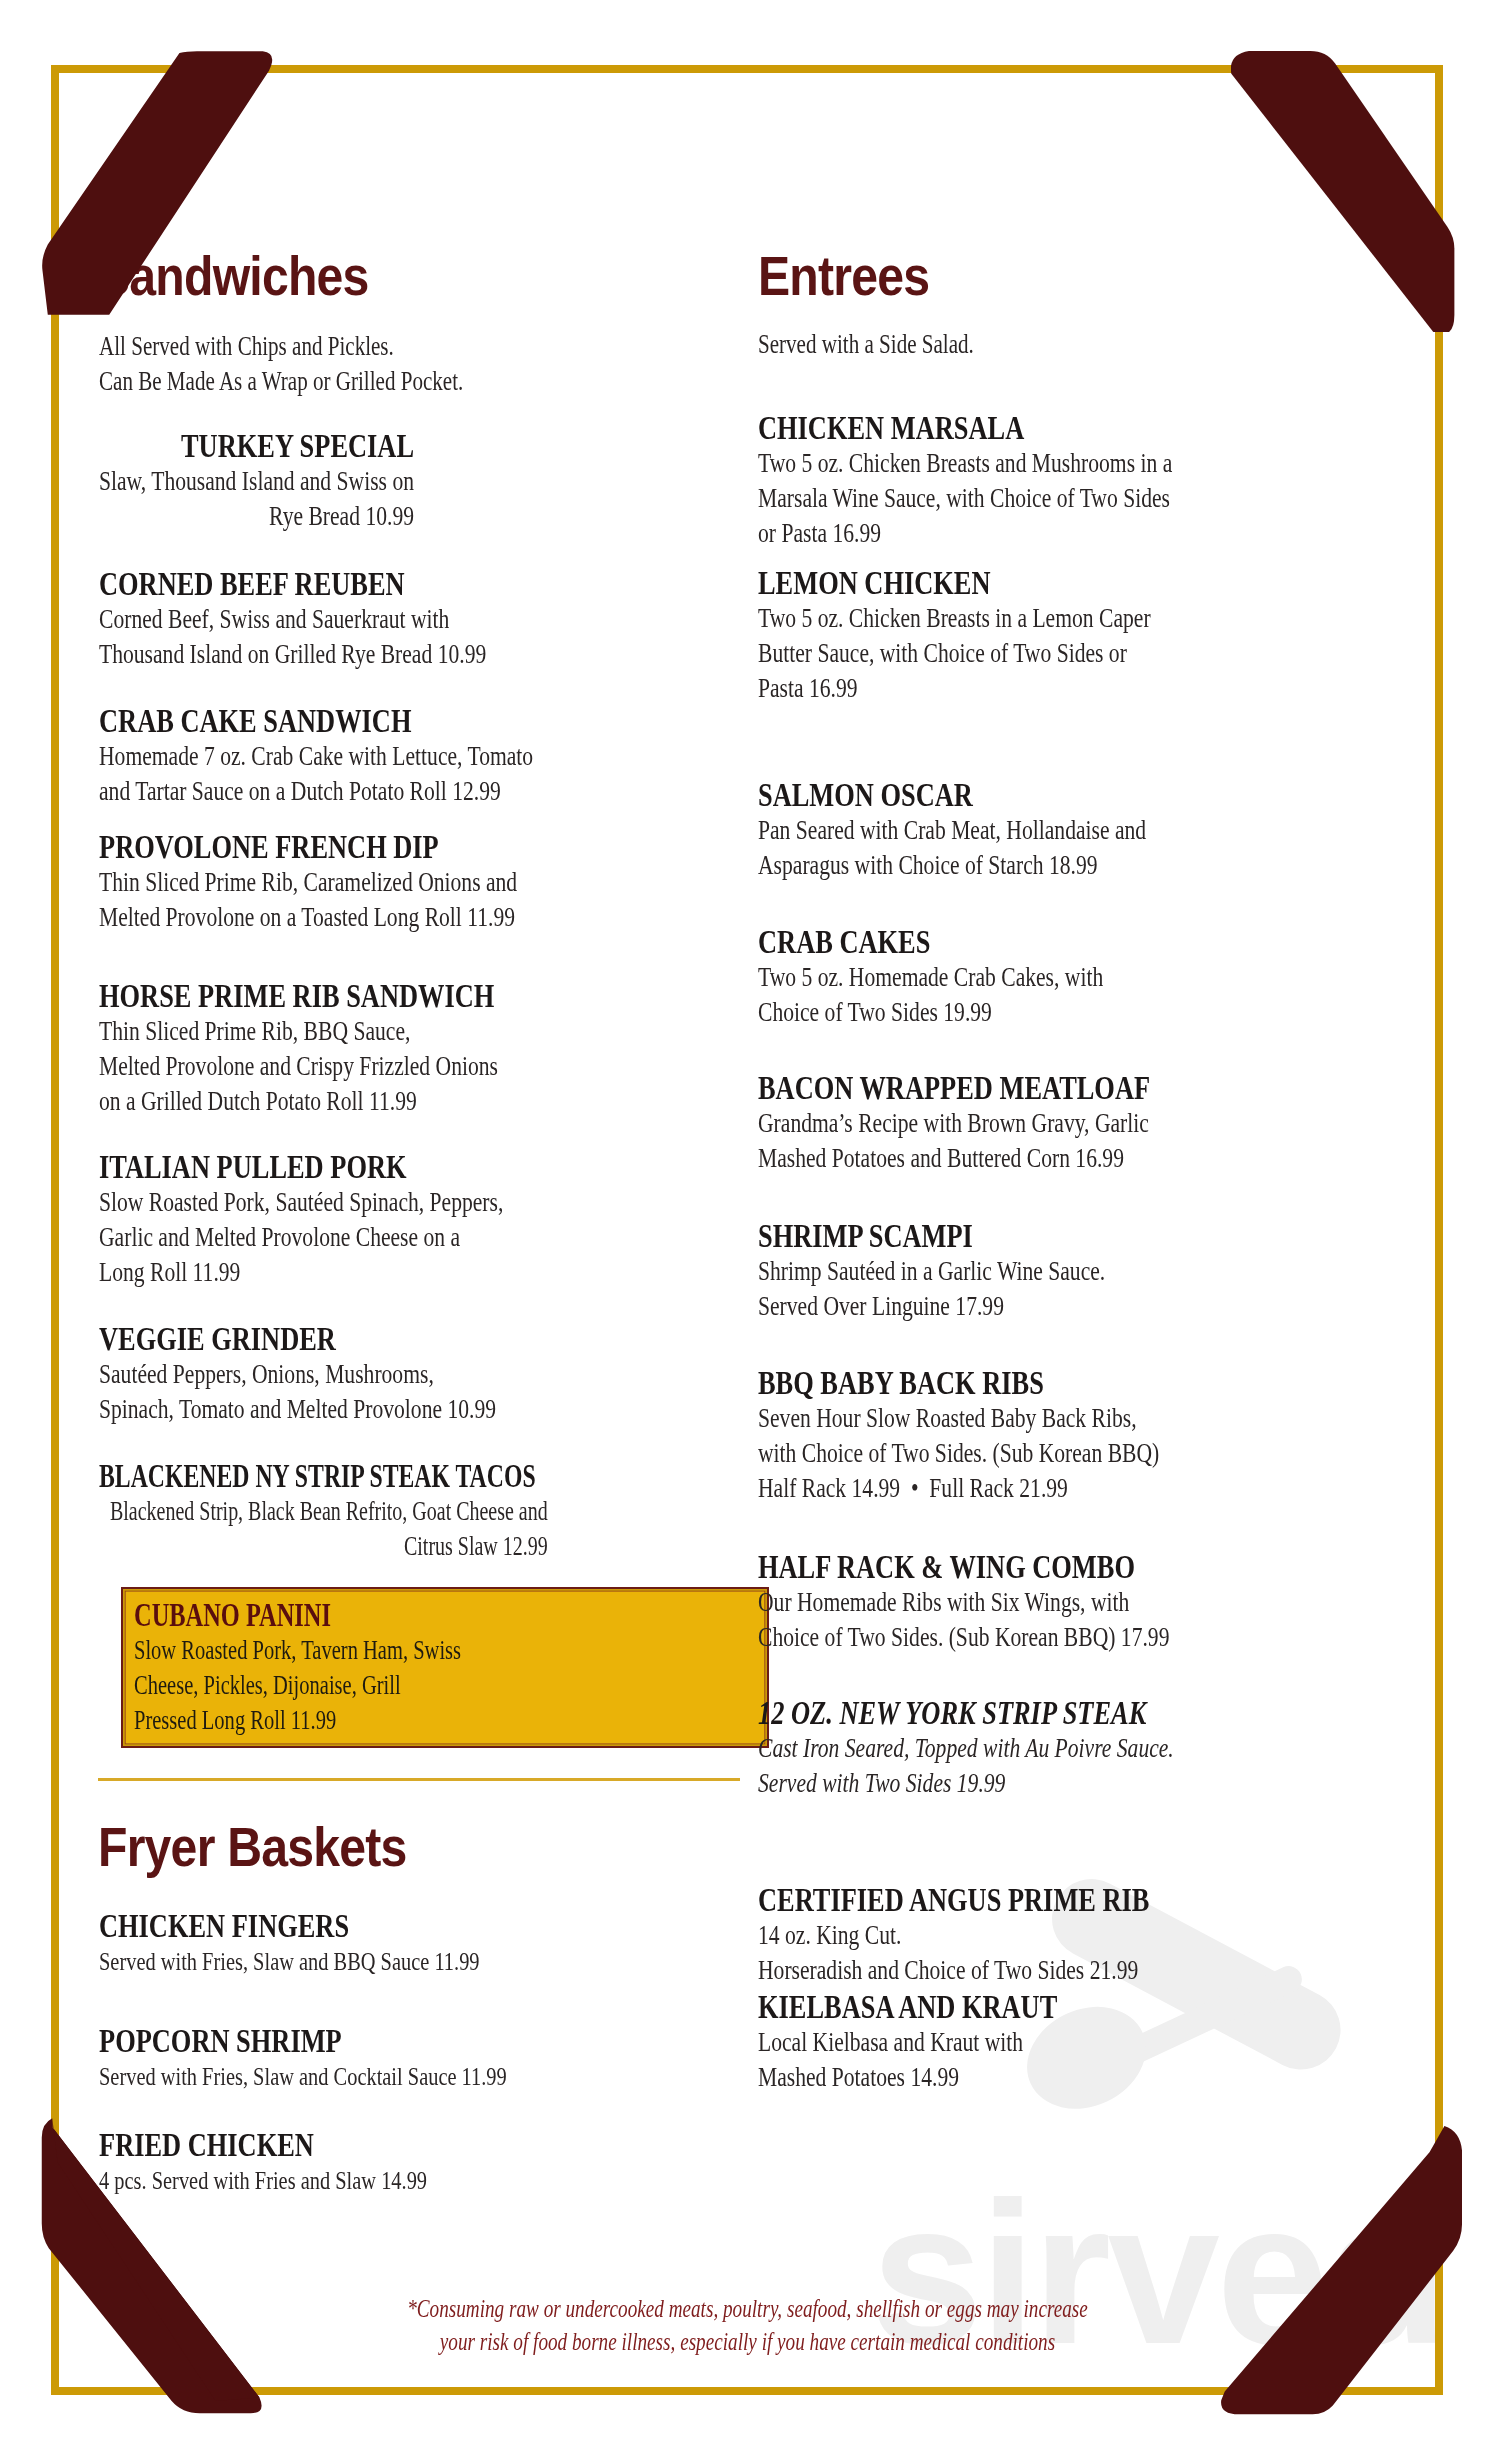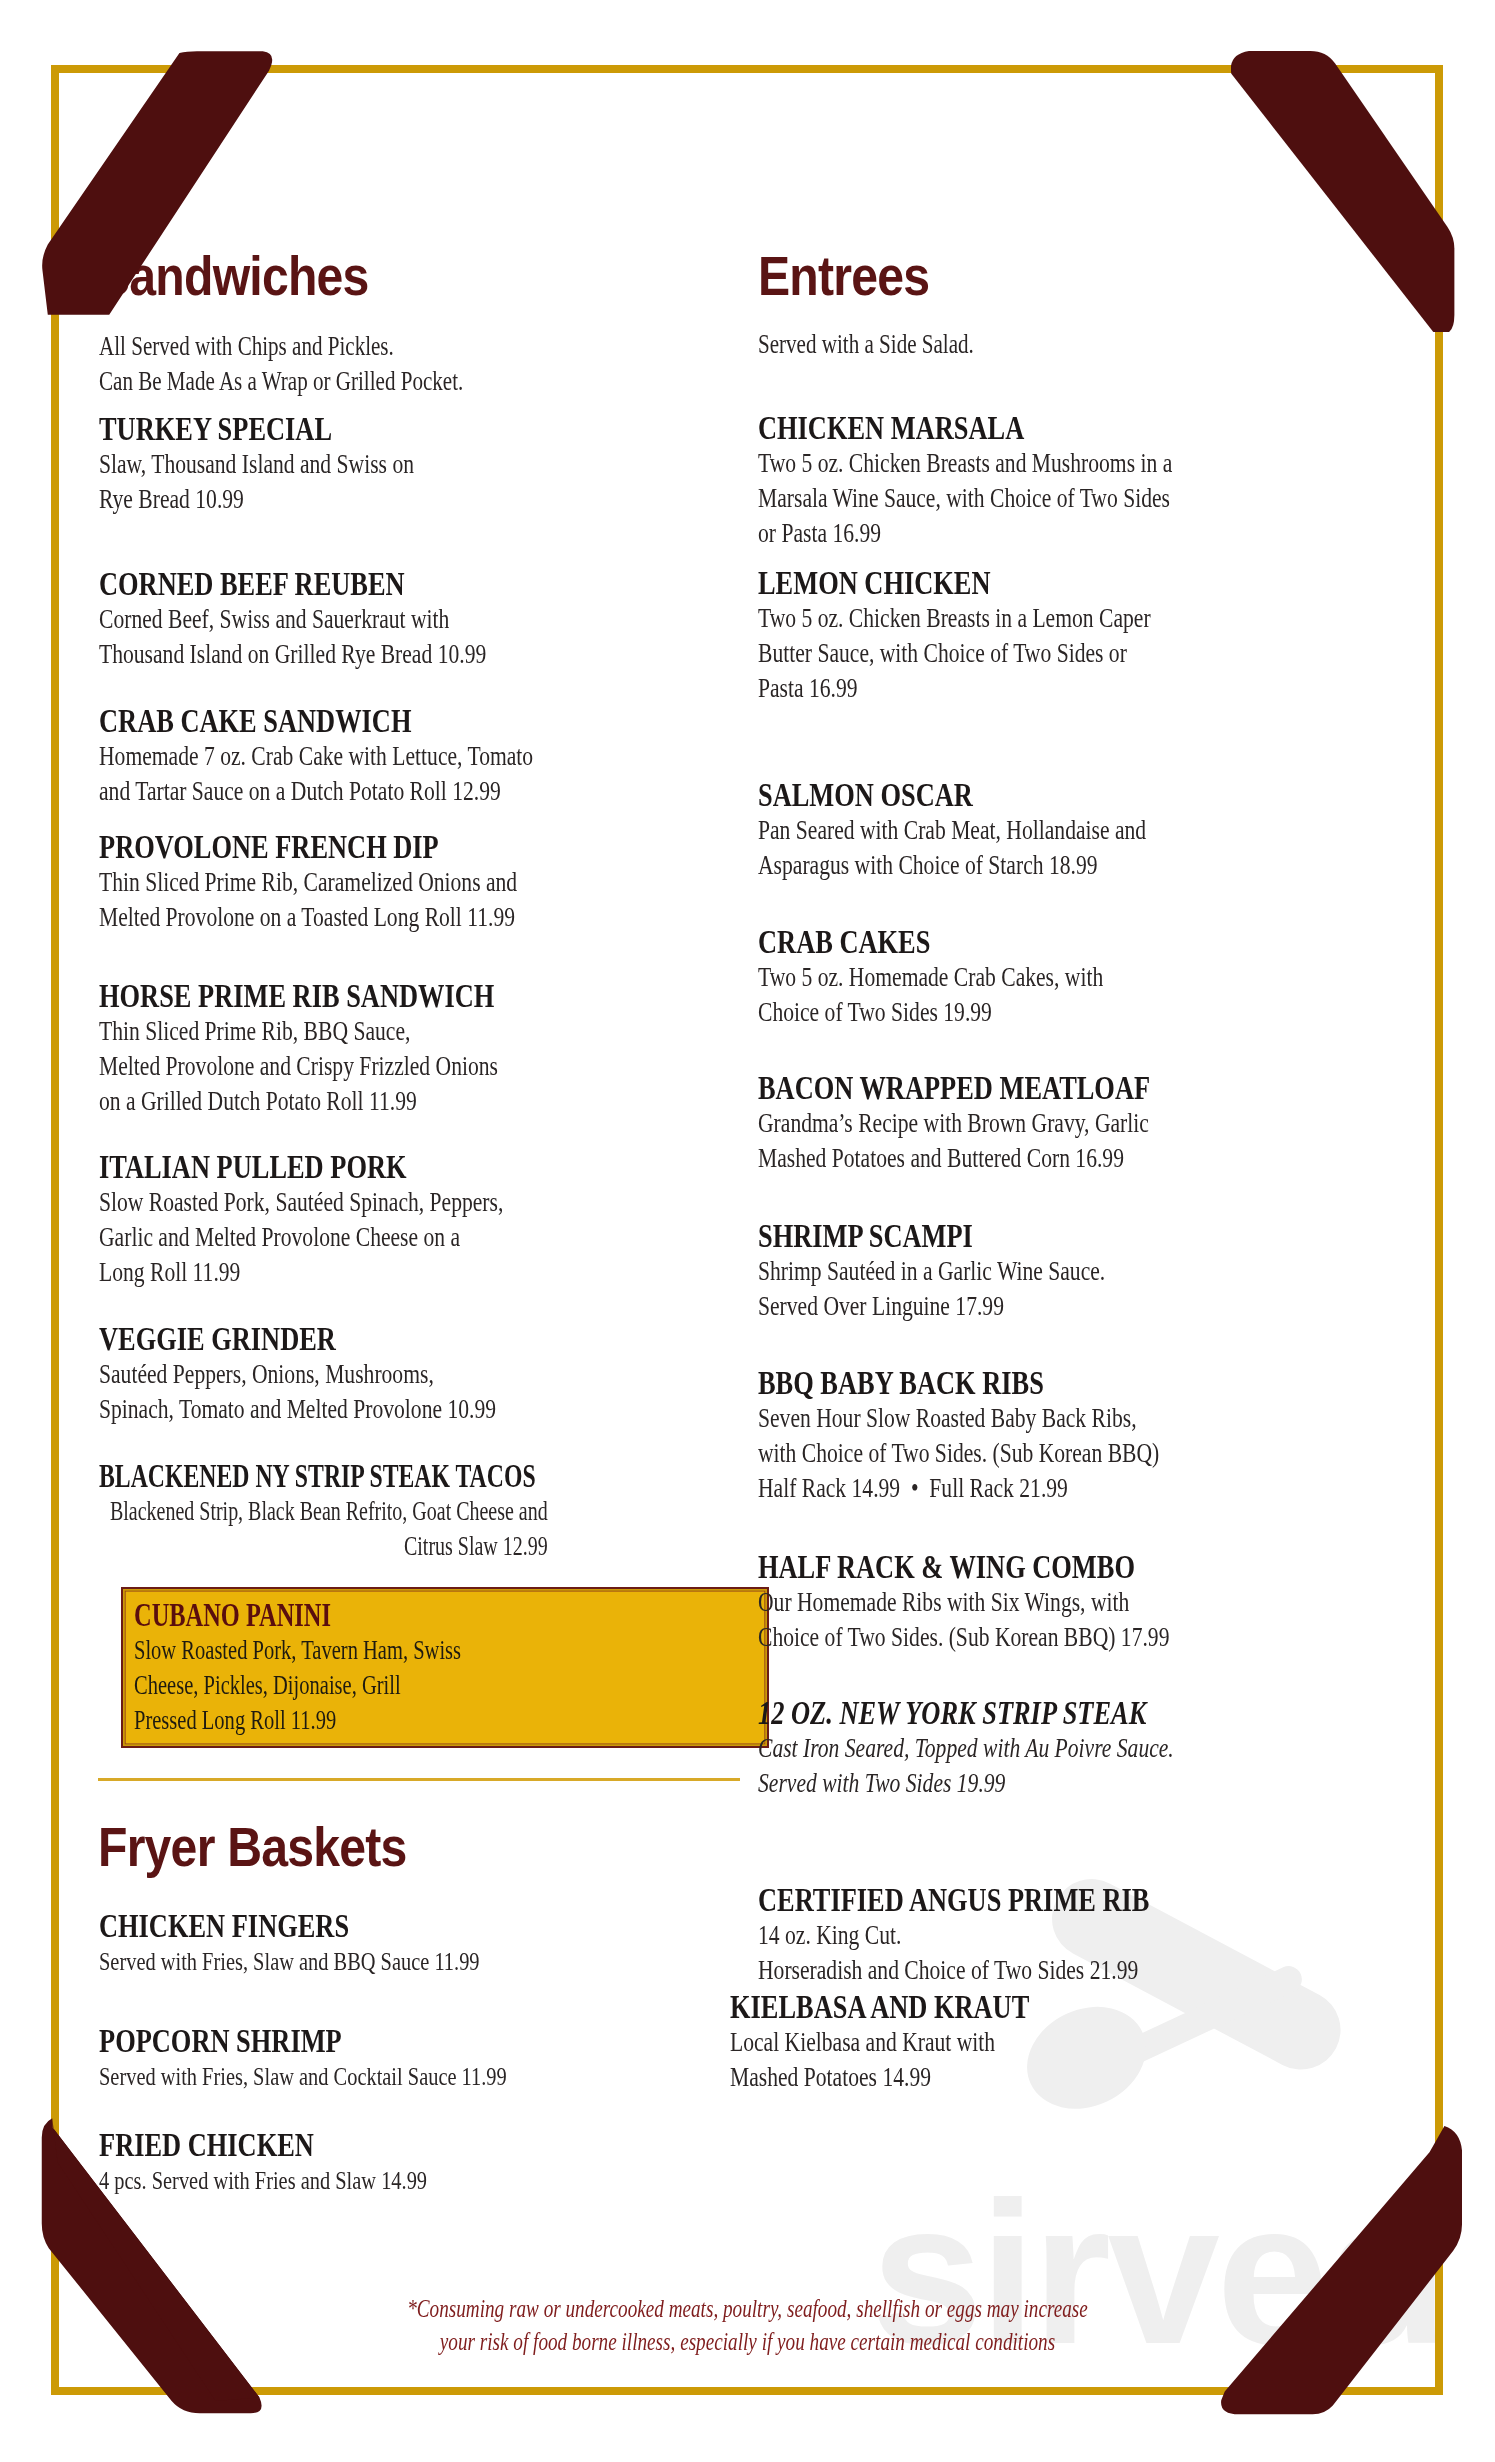--- a/index.html
+++ b/index.html
@@ -96,21 +96,21 @@
     <path d="M262 0 Q280 6 282 28 L282 112 Q282 128 272 142 L135 318 Q126 328 112 328 L28 328 Q6 328 8 312 L12 302 L245 30 Z" fill="#4e0f0f"></path>
   </svg>
 </div>
 
 <div class="section-heading" style="left:98px; top:248px;">Sandwiches</div>
 <div class="intro" style="left:99px; top:329px;">
   <div>All Served with Chips and Pickles.</div>
   <div>Can Be Made As a Wrap or Grilled Pocket.</div>
 </div>
 
-<div class="item" style="left:99px; top:412px;">
+<div class="item" style="left:99px; top:429px;text-align:right;">
   <span class="item-title">TURKEY SPECIAL</span>
   <span class="item-desc">
     <span>Slaw, Thousand Island and Swiss on</span>
     <span>Rye Bread 10.99</span>
   </span>
 </div>
 
 <div class="item" style="left:99px; top:567px;">
   <span class="item-title">CORNED BEEF REUBEN</span>
   <span class="item-desc">
@@ -286,21 +286,21 @@
 </div>
 
 <div class="item" style="left:758px; top:1842px;margin-top:41px;">
   <span class="item-title">CERTIFIED ANGUS PRIME RIB</span>
   <span class="item-desc">
     <span>14 oz. King Cut.</span>
     <span>Horseradish and Choice of Two Sides 21.99</span>
   </span>
 </div>
 
-<div class="item" style="left:730px; top:1990px;">
+<div class="item" style="left:758px; top:1990px;">
   <span class="item-title">KIELBASA AND KRAUT</span>
   <span class="item-desc">
     <span>Local Kielbasa and Kraut with</span>
     <span>Mashed Potatoes 14.99</span>
   </span>
 </div>
 
 <div class="disclaimer">
   <span>*Consuming raw or undercooked meats, poultry, seafood, shellfish or eggs may increase</span>
   <span>your risk of food borne illness, especially if you have certain medical conditions</span>

